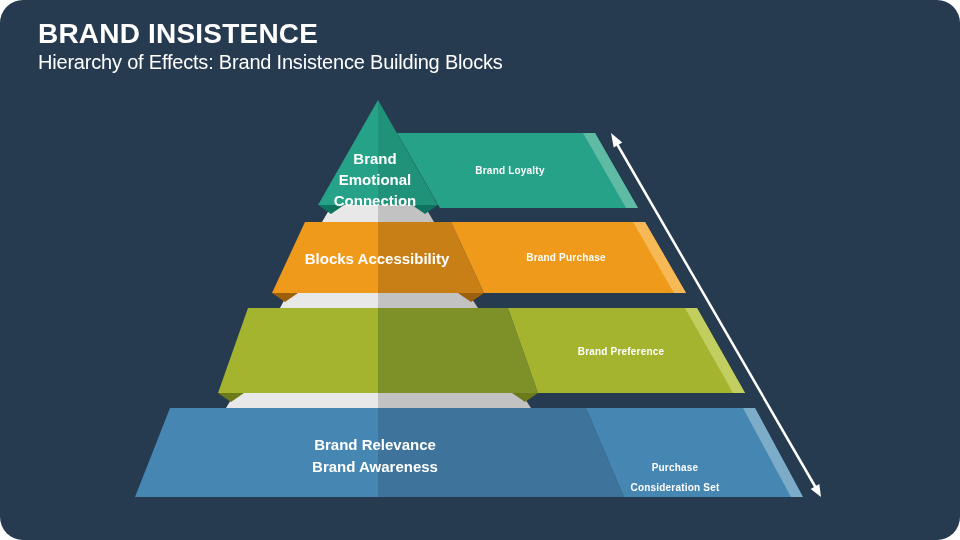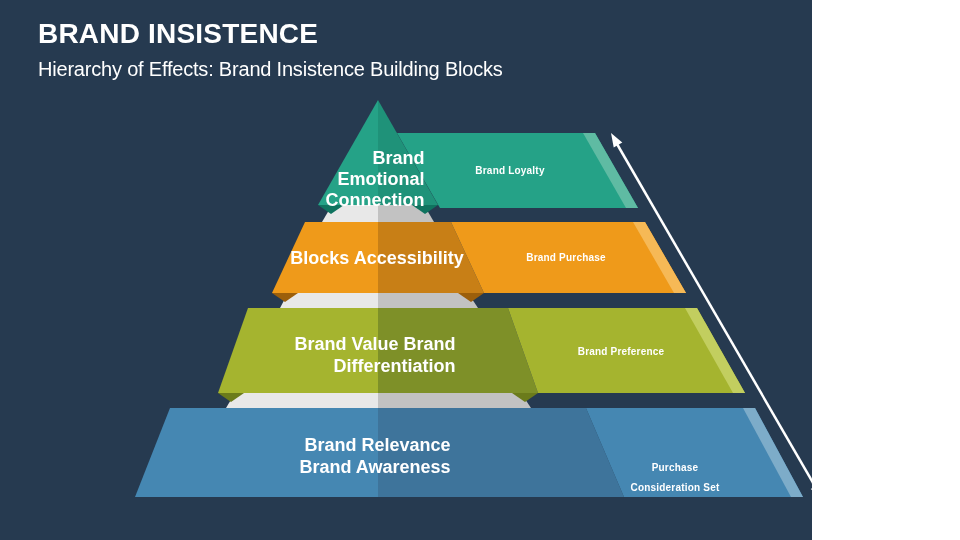--- a/index.html
+++ b/index.html
@@ -1,36 +1,37 @@
 <!DOCTYPE html>
 <html><head>
 <meta charset="utf-8">
 <style>
   html,body{margin:0;padding:0;}
   .slide{
     position:relative;
-    width:812px;height:540px;
+    width:960px;height:540px;
     overflow:hidden;
     background:#263A50;
     font-family:"Liberation Sans", sans-serif;
+    border-radius:23px;
   }
   .title{
     position:absolute;left:38px;top:18px;
     color:#FFFFFF;font-size:28px;font-weight:700;letter-spacing:0.2px;
   }
   .subtitle{
-    position:absolute;left:38px;top:58px;
+    position:absolute;left:38px;top:51px;
     color:#FFFFFF;font-size:20px;font-weight:400;letter-spacing:-0.2px;
   }
   .diagram-svg{position:absolute;left:0;top:0;}
   .lbl{
     position:absolute;transform:translate(-50%,-50%);
     color:#FFFFFF;text-align:center;white-space:pre-line;
   }
-  .plbl{font-size:18px;font-weight:600;line-height:21px;text-align:right;}
+  .plbl{font-size:15px;font-weight:600;line-height:21px;}
   .plbl.two{line-height:22px;}
   .rlbl{font-size:10px;font-weight:700;line-height:20px;letter-spacing:0.2px;}
 </style>
 </head>
 <body>
 
 <div class="slide" style="background: rgb(38, 58, 80); color: rgb(255, 255, 255);">
 
   <div class="title">BRAND INSISTENCE</div>
   <div class="subtitle">Hierarchy of Effects: Brand Insistence Building Blocks</div>
@@ -77,22 +78,20 @@
   </svg>
 
   <div class="lbl plbl" style="left:375px;top:179px;">Brand
 Emotional
 Connection</div>
   <div class="lbl rlbl" style="left:510px;top:171px;">Brand Loyalty</div>
 
   <div class="lbl plbl" style="left:377px;top:258px;">Blocks Accessibility</div>
   <div class="lbl rlbl" style="left:566px;top:258px;">Brand Purchase</div>
 
-  <div class="lbl plbl two" style="left:375px;top:355px;">Brand Value Brand
-Differentiation</div>
   <div class="lbl rlbl" style="left:621px;top:352px;text-align:right;">Brand Preference</div>
 
   <div class="lbl plbl two" style="left:375px;top:456px;">Brand Relevance
 Brand Awareness</div>
   <div class="lbl rlbl" style="left:675px;top:456px;margin-top:22px;">Purchase
 Consideration Set</div>
 
 </div>
 
 </body></html>

